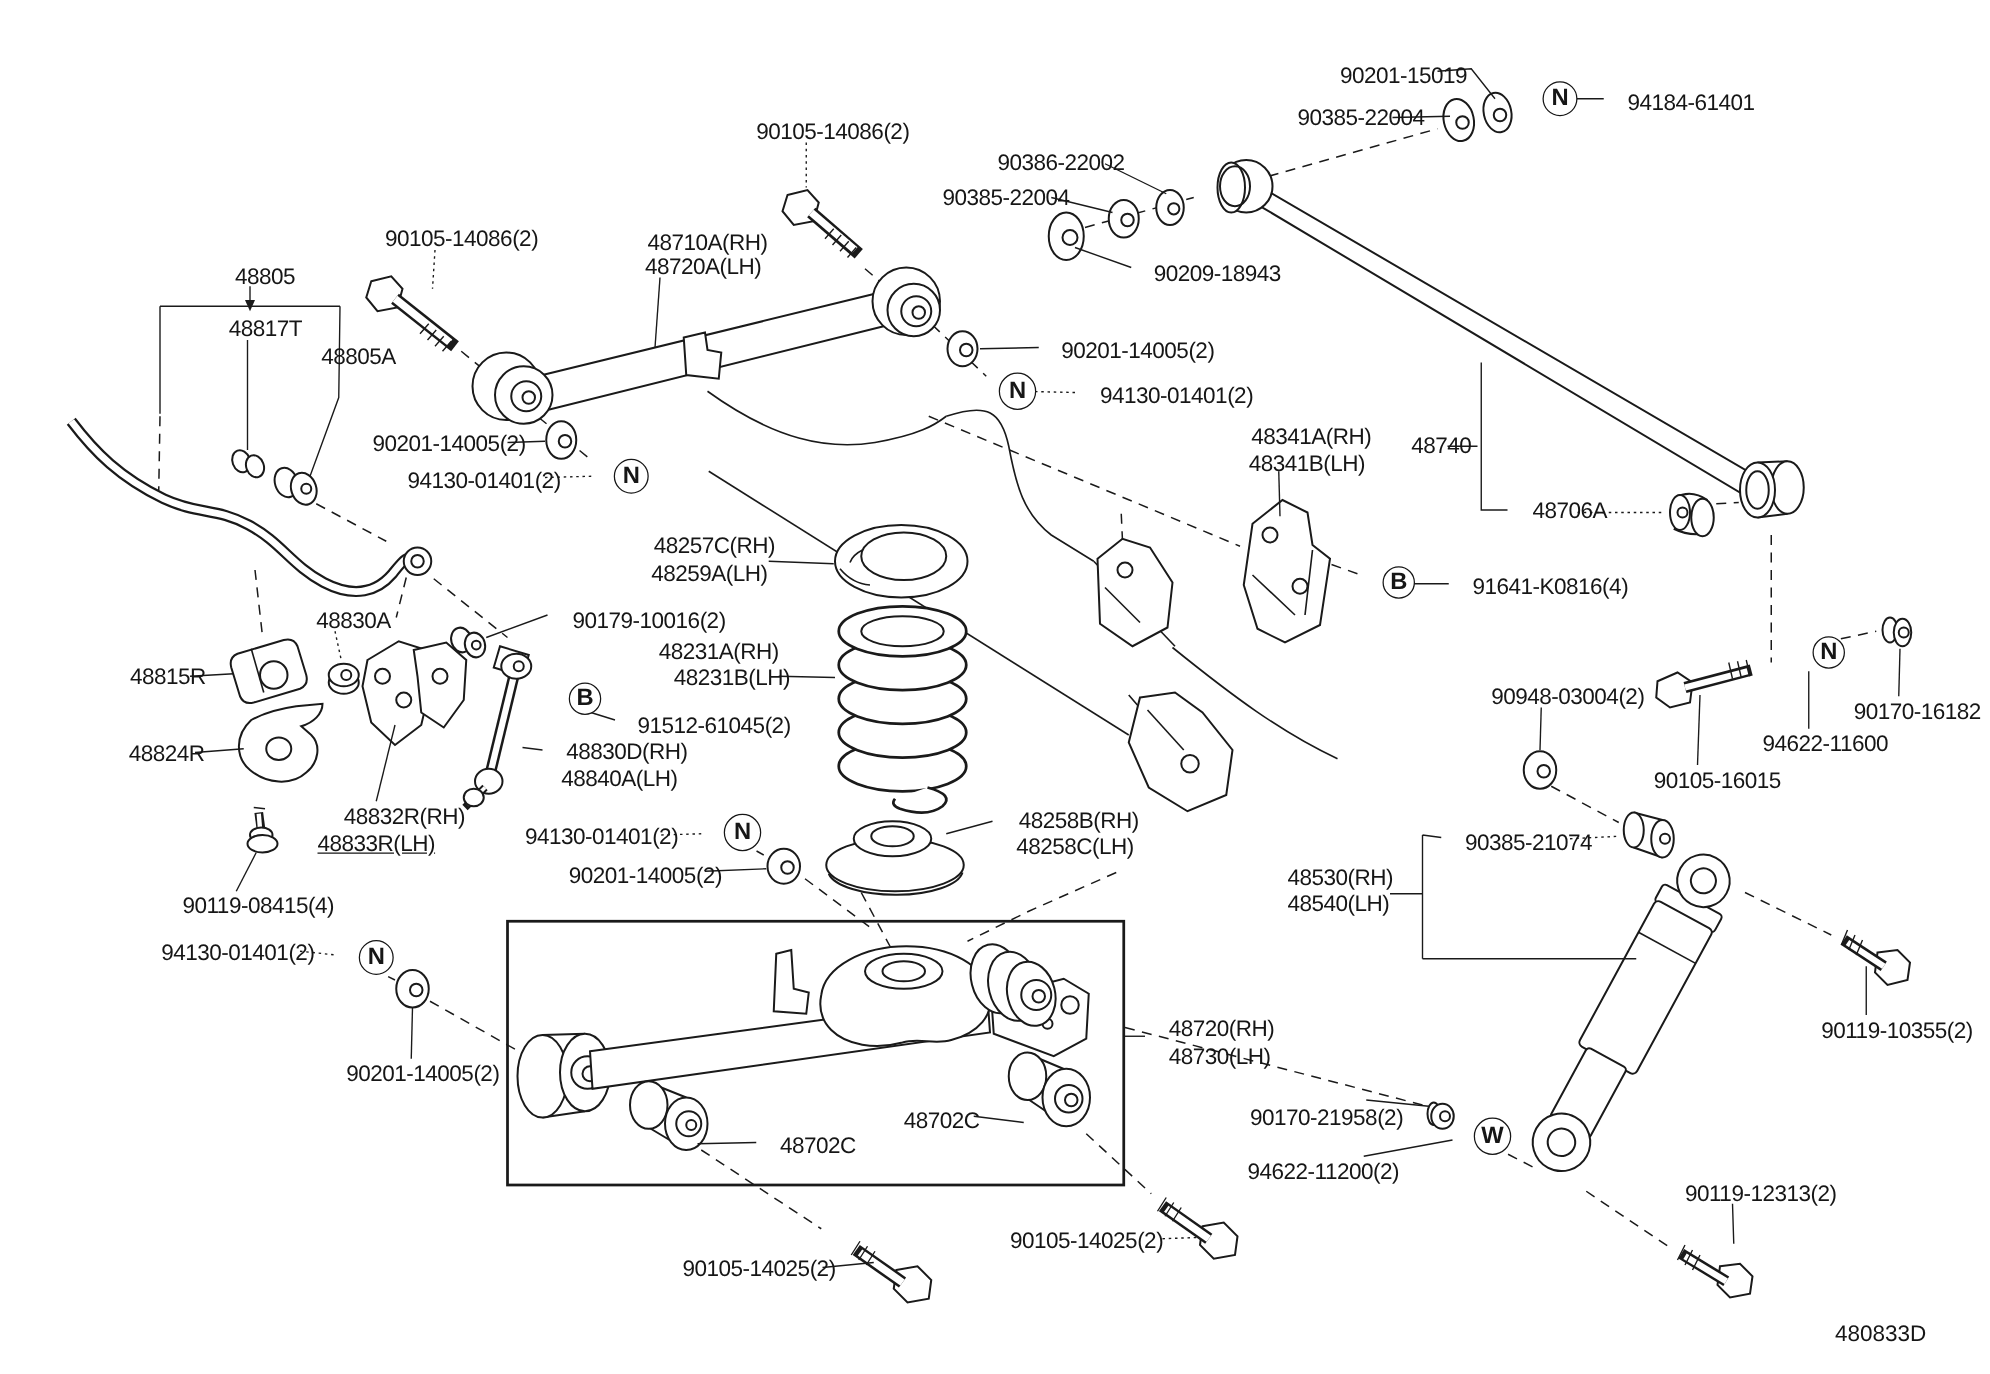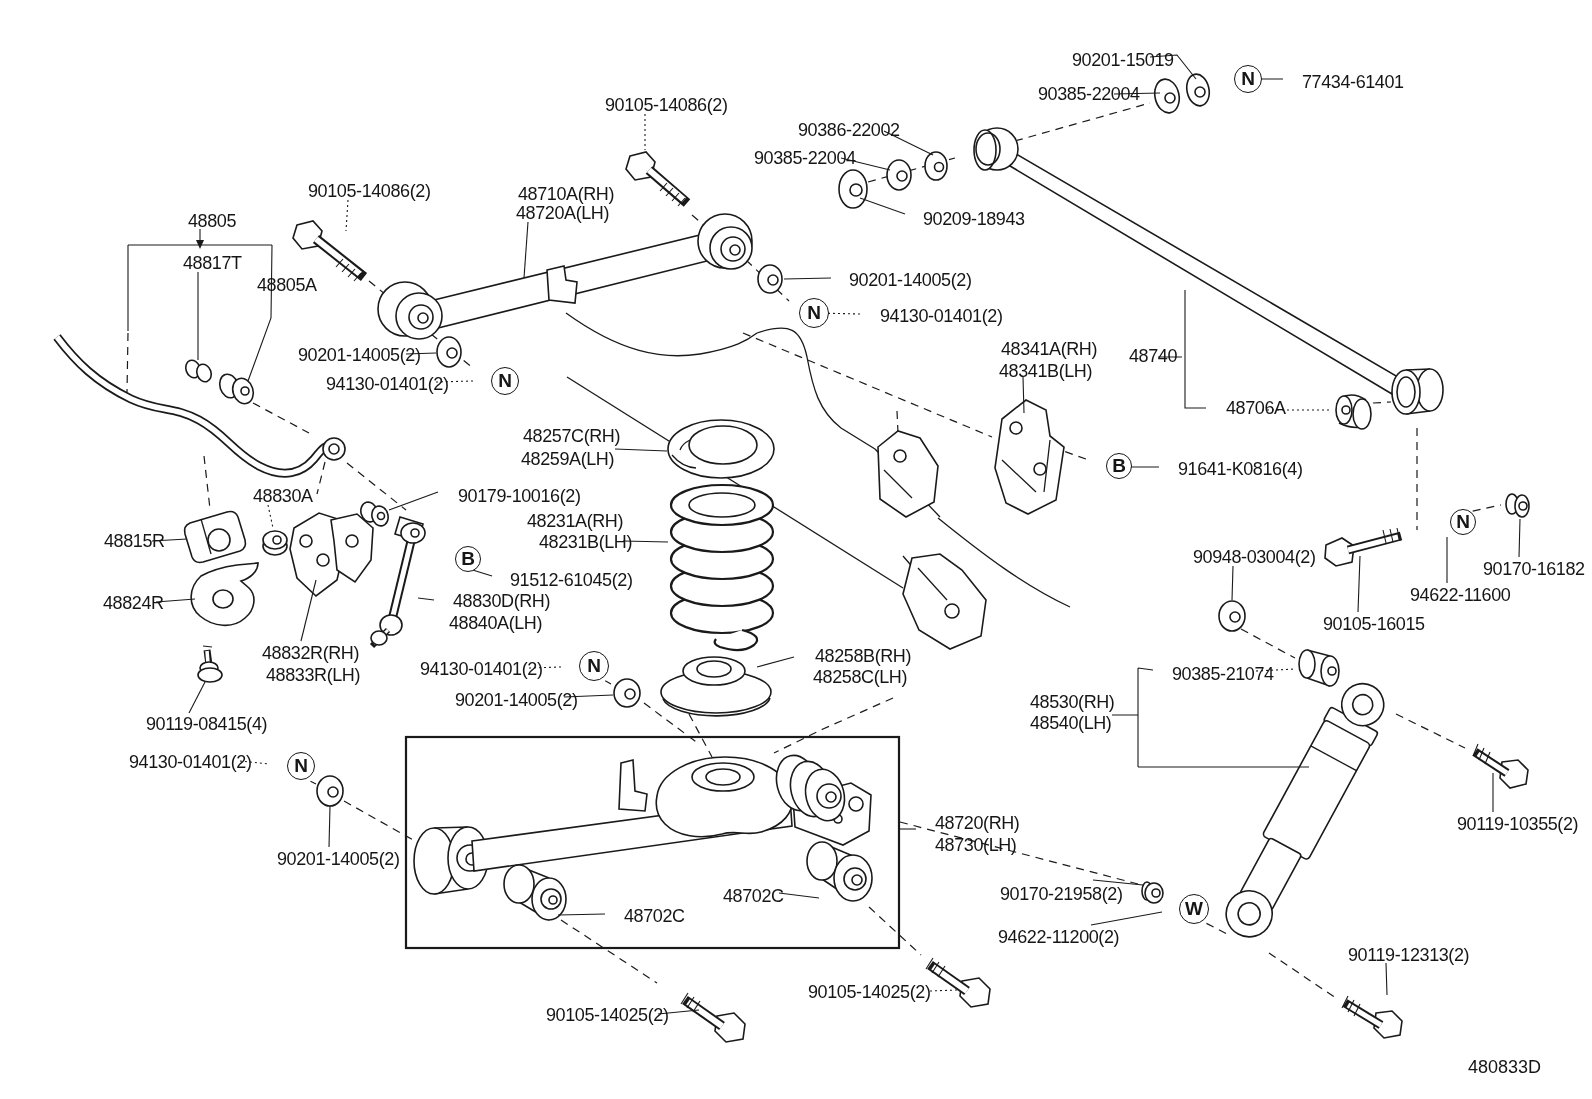--- a/index.html
+++ b/index.html
@@ -385,21 +385,21 @@
     <path class="dot" d="M930,991 L957,990"></path>
     <path class="ld" d="M1493,773 L1493,812"></path>
     <path class="ld" d="M1386,963 L1387,995"></path>
     <path class="ld" d="M1117,467 L1159,467"></path>
   </g>
 </svg>
 
 <div id="labels">
       <span class="lbl" style="left: 1056px; top: 51px;">90201-15019</span>
       <span class="lbl" style="left: 1022px; top: 85px;">90385-22004</span>
-      <span class="lbl" style="left: 1286px; top: 73px;">77434-61401</span>
+      <span class="lbl" style="left: 1286px; top: 73px;">94184-61401</span>
       <span class="lbl" style="left: 589px; top: 96px;">90105-14086(2)</span>
       <span class="lbl" style="left: 782px; top: 121px;">90386-22002</span>
       <span class="lbl" style="left: 738px; top: 149px;">90385-22004</span>
       <span class="lbl" style="left: 907px; top: 210px;">90209-18943</span>
       <span class="lbl" style="left: 292px; top: 182px;">90105-14086(2)</span>
       <span class="lbl" style="left: 502px; top: 185px;">48710A(RH)</span>
       <span class="lbl" style="left: 500px; top: 204px;">48720A(LH)</span>
       <span class="lbl" style="left: 172px; top: 212px;">48805</span>
       <span class="lbl" style="left: 167px; top: 254px;">48817T</span>
       <span class="lbl" style="left: 241px; top: 276px;">48805A</span>
@@ -415,22 +415,22 @@
       <span class="lbl" style="left: 505px; top: 450px; text-align: center;">48259A(LH)</span>
       <span class="lbl" style="left: 442px; top: 487px;">90179-10016(2)</span>
       <span class="lbl" style="left: 237px; top: 487px;">48830A</span>
       <span class="lbl" style="left: 511px; top: 512px;">48231A(RH)</span>
       <span class="lbl" style="left: 523px; top: 533px;">48231B(LH)</span>
       <span class="lbl" style="left: 88px; top: 532px;">48815R</span>
       <span class="lbl" style="left: 494px; top: 571px;">91512-61045(2)</span>
       <span class="lbl" style="left: 437px; top: 592px;">48830D(RH)</span>
       <span class="lbl" style="left: 433px; top: 614px;">48840A(LH)</span>
       <span class="lbl" style="left: 87px; top: 594px;">48824R</span>
-      <span class="lbl" style="left: 246px; top: 644px; text-align: center;">48832R(RH)</span>
-      <span class="lbl" style="left: 250px; top: 666px;">48833R(LH)</span>
+      <span class="lbl" style="left: 259px; top: 644px; text-align: center;">48832R(RH)</span>
+      <span class="lbl" style="left: 238px; top: 666px; text-decoration: underline;">48833R(LH)</span>
       <span class="lbl" style="left: 404px; top: 660px;">94130-01401(2)</span>
       <span class="lbl" style="left: 439px; top: 691px;">90201-14005(2)</span>
       <span class="lbl" style="left: 799px; top: 647px;">48258B(RH)</span>
       <span class="lbl" style="left: 797px; top: 668px;">48258C(LH)</span>
       <span class="lbl" style="left: 130px; top: 715px;">90119-08415(4)</span>
       <span class="lbl" style="left: 113px; top: 753px;">94130-01401(2)</span>
       <span class="lbl" style="left: 261px; top: 850px;">90201-14005(2)</span>
       <span class="lbl" style="left: 1177px; top: 548px;">90948-03004(2)</span>
       <span class="lbl" style="left: 1467px; top: 560px;">90170-16182</span>
       <span class="lbl" style="left: 1394px; top: 586px;">94622-11600</span>

